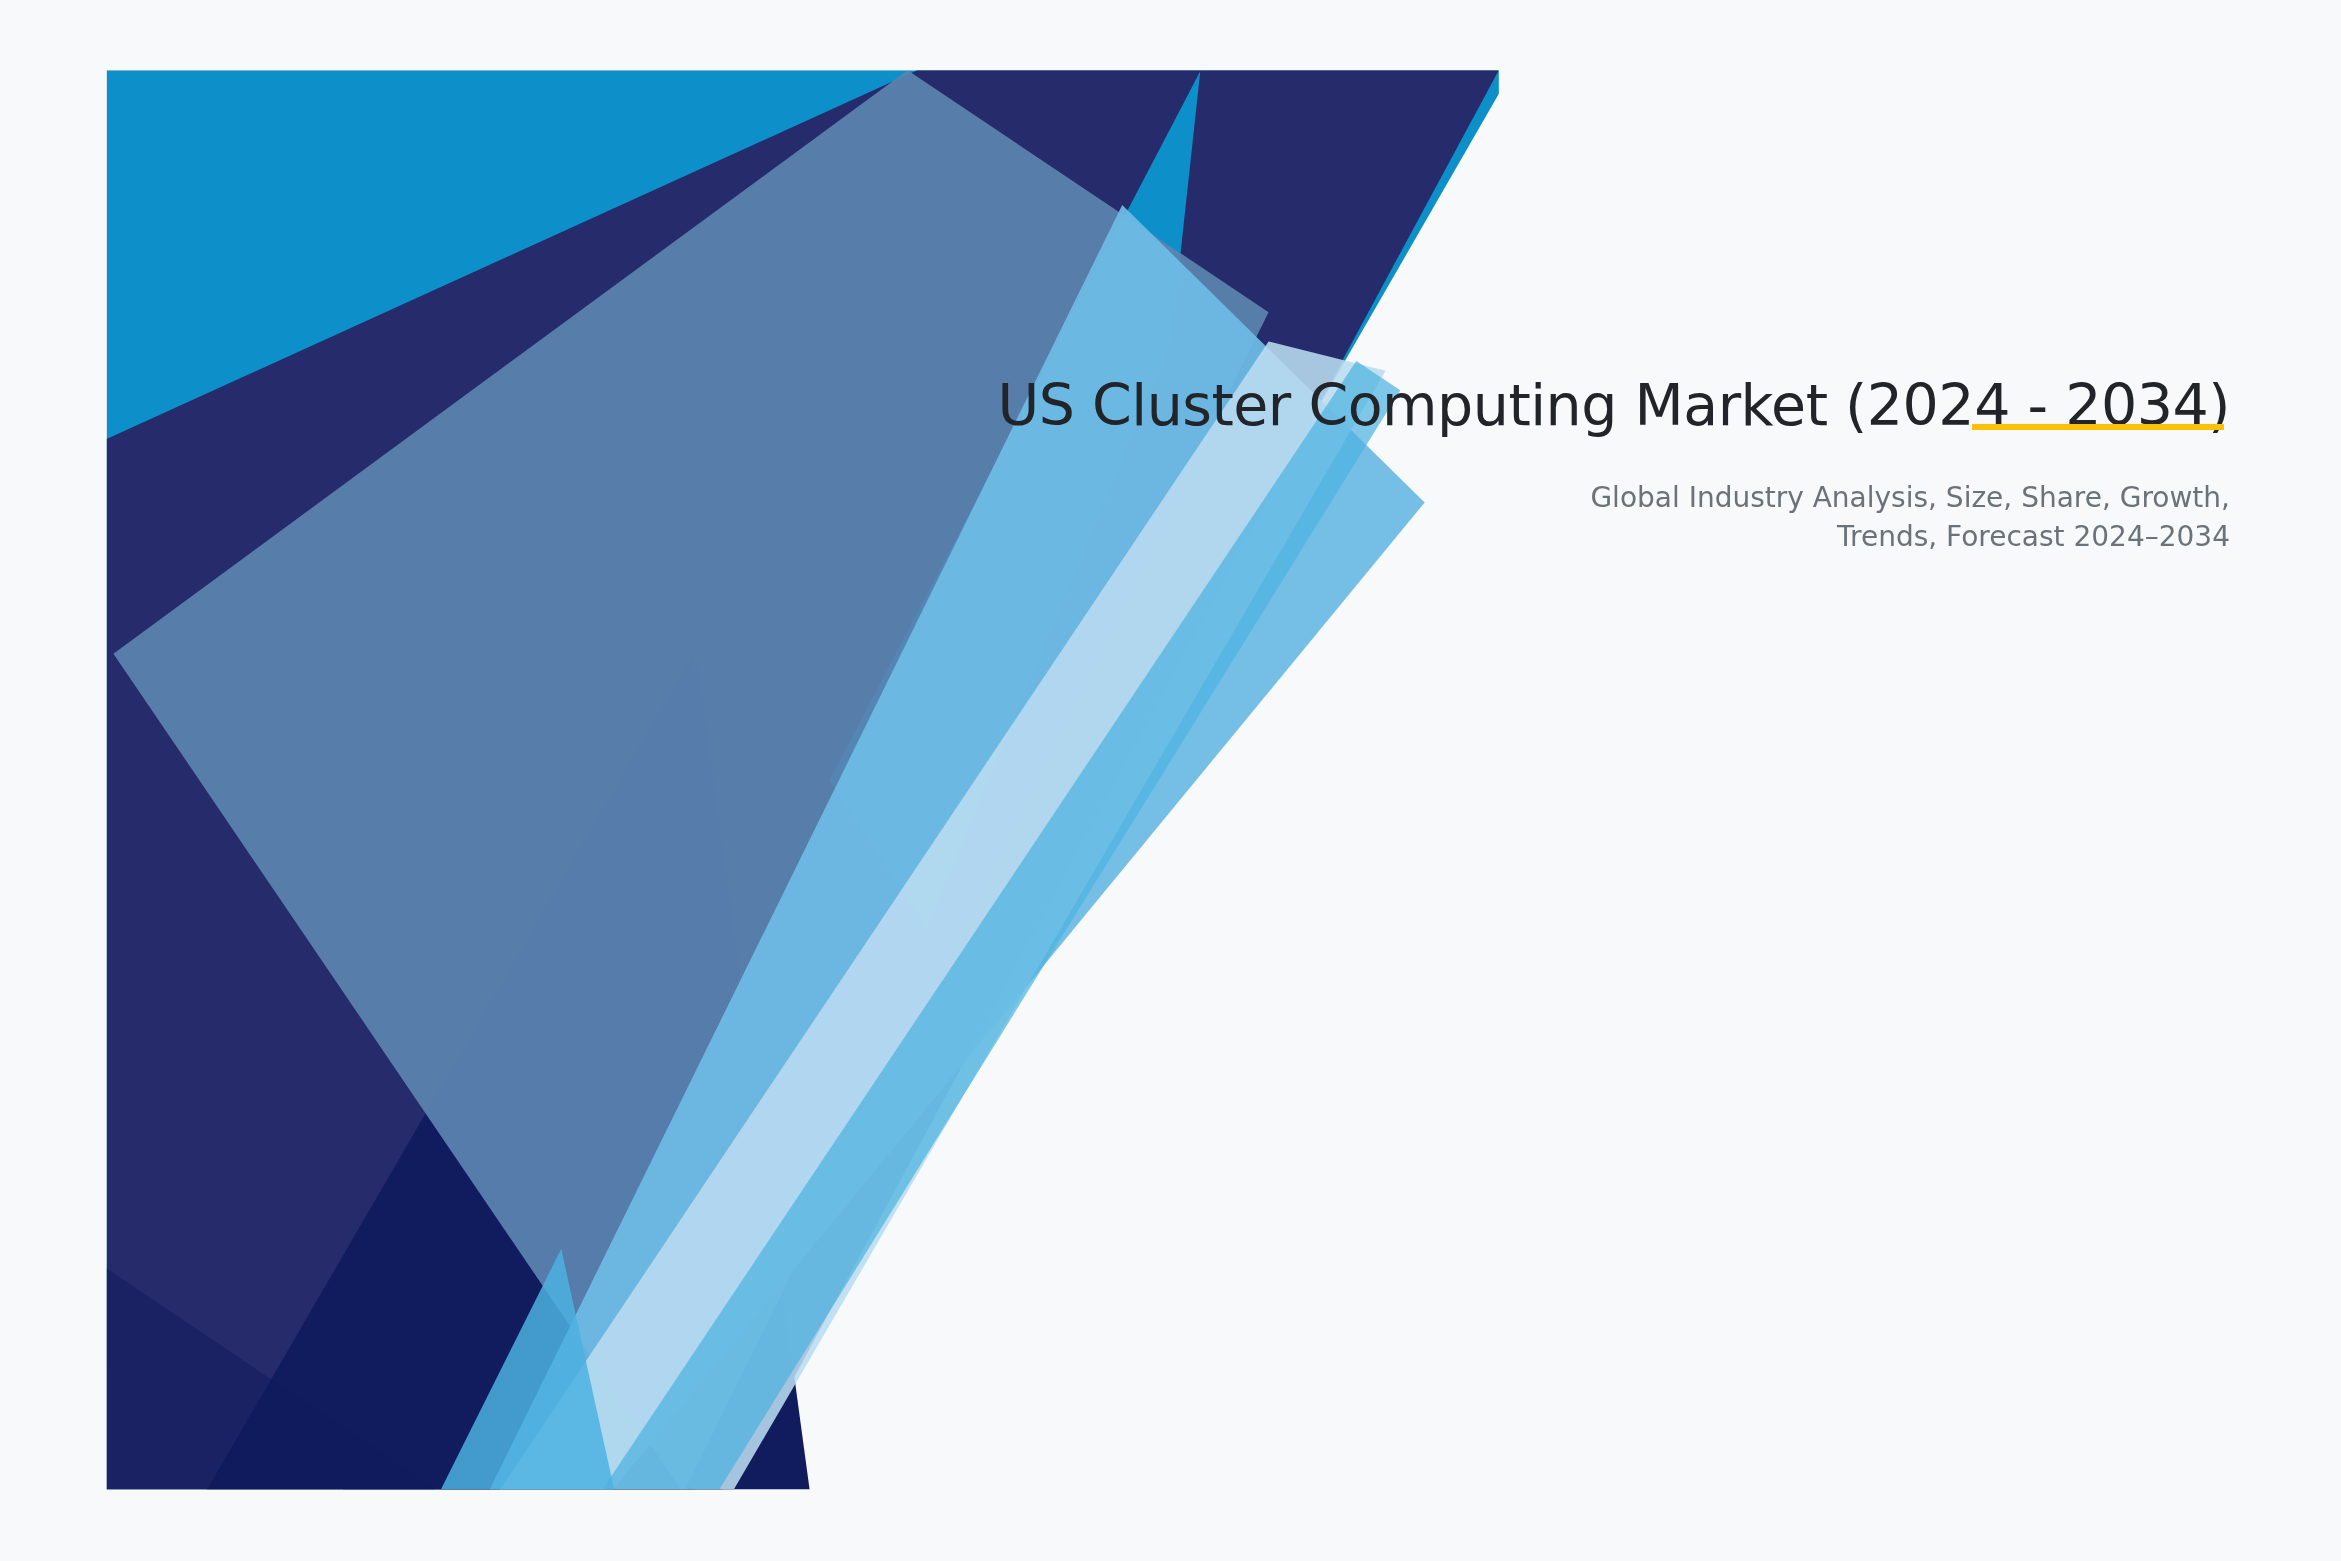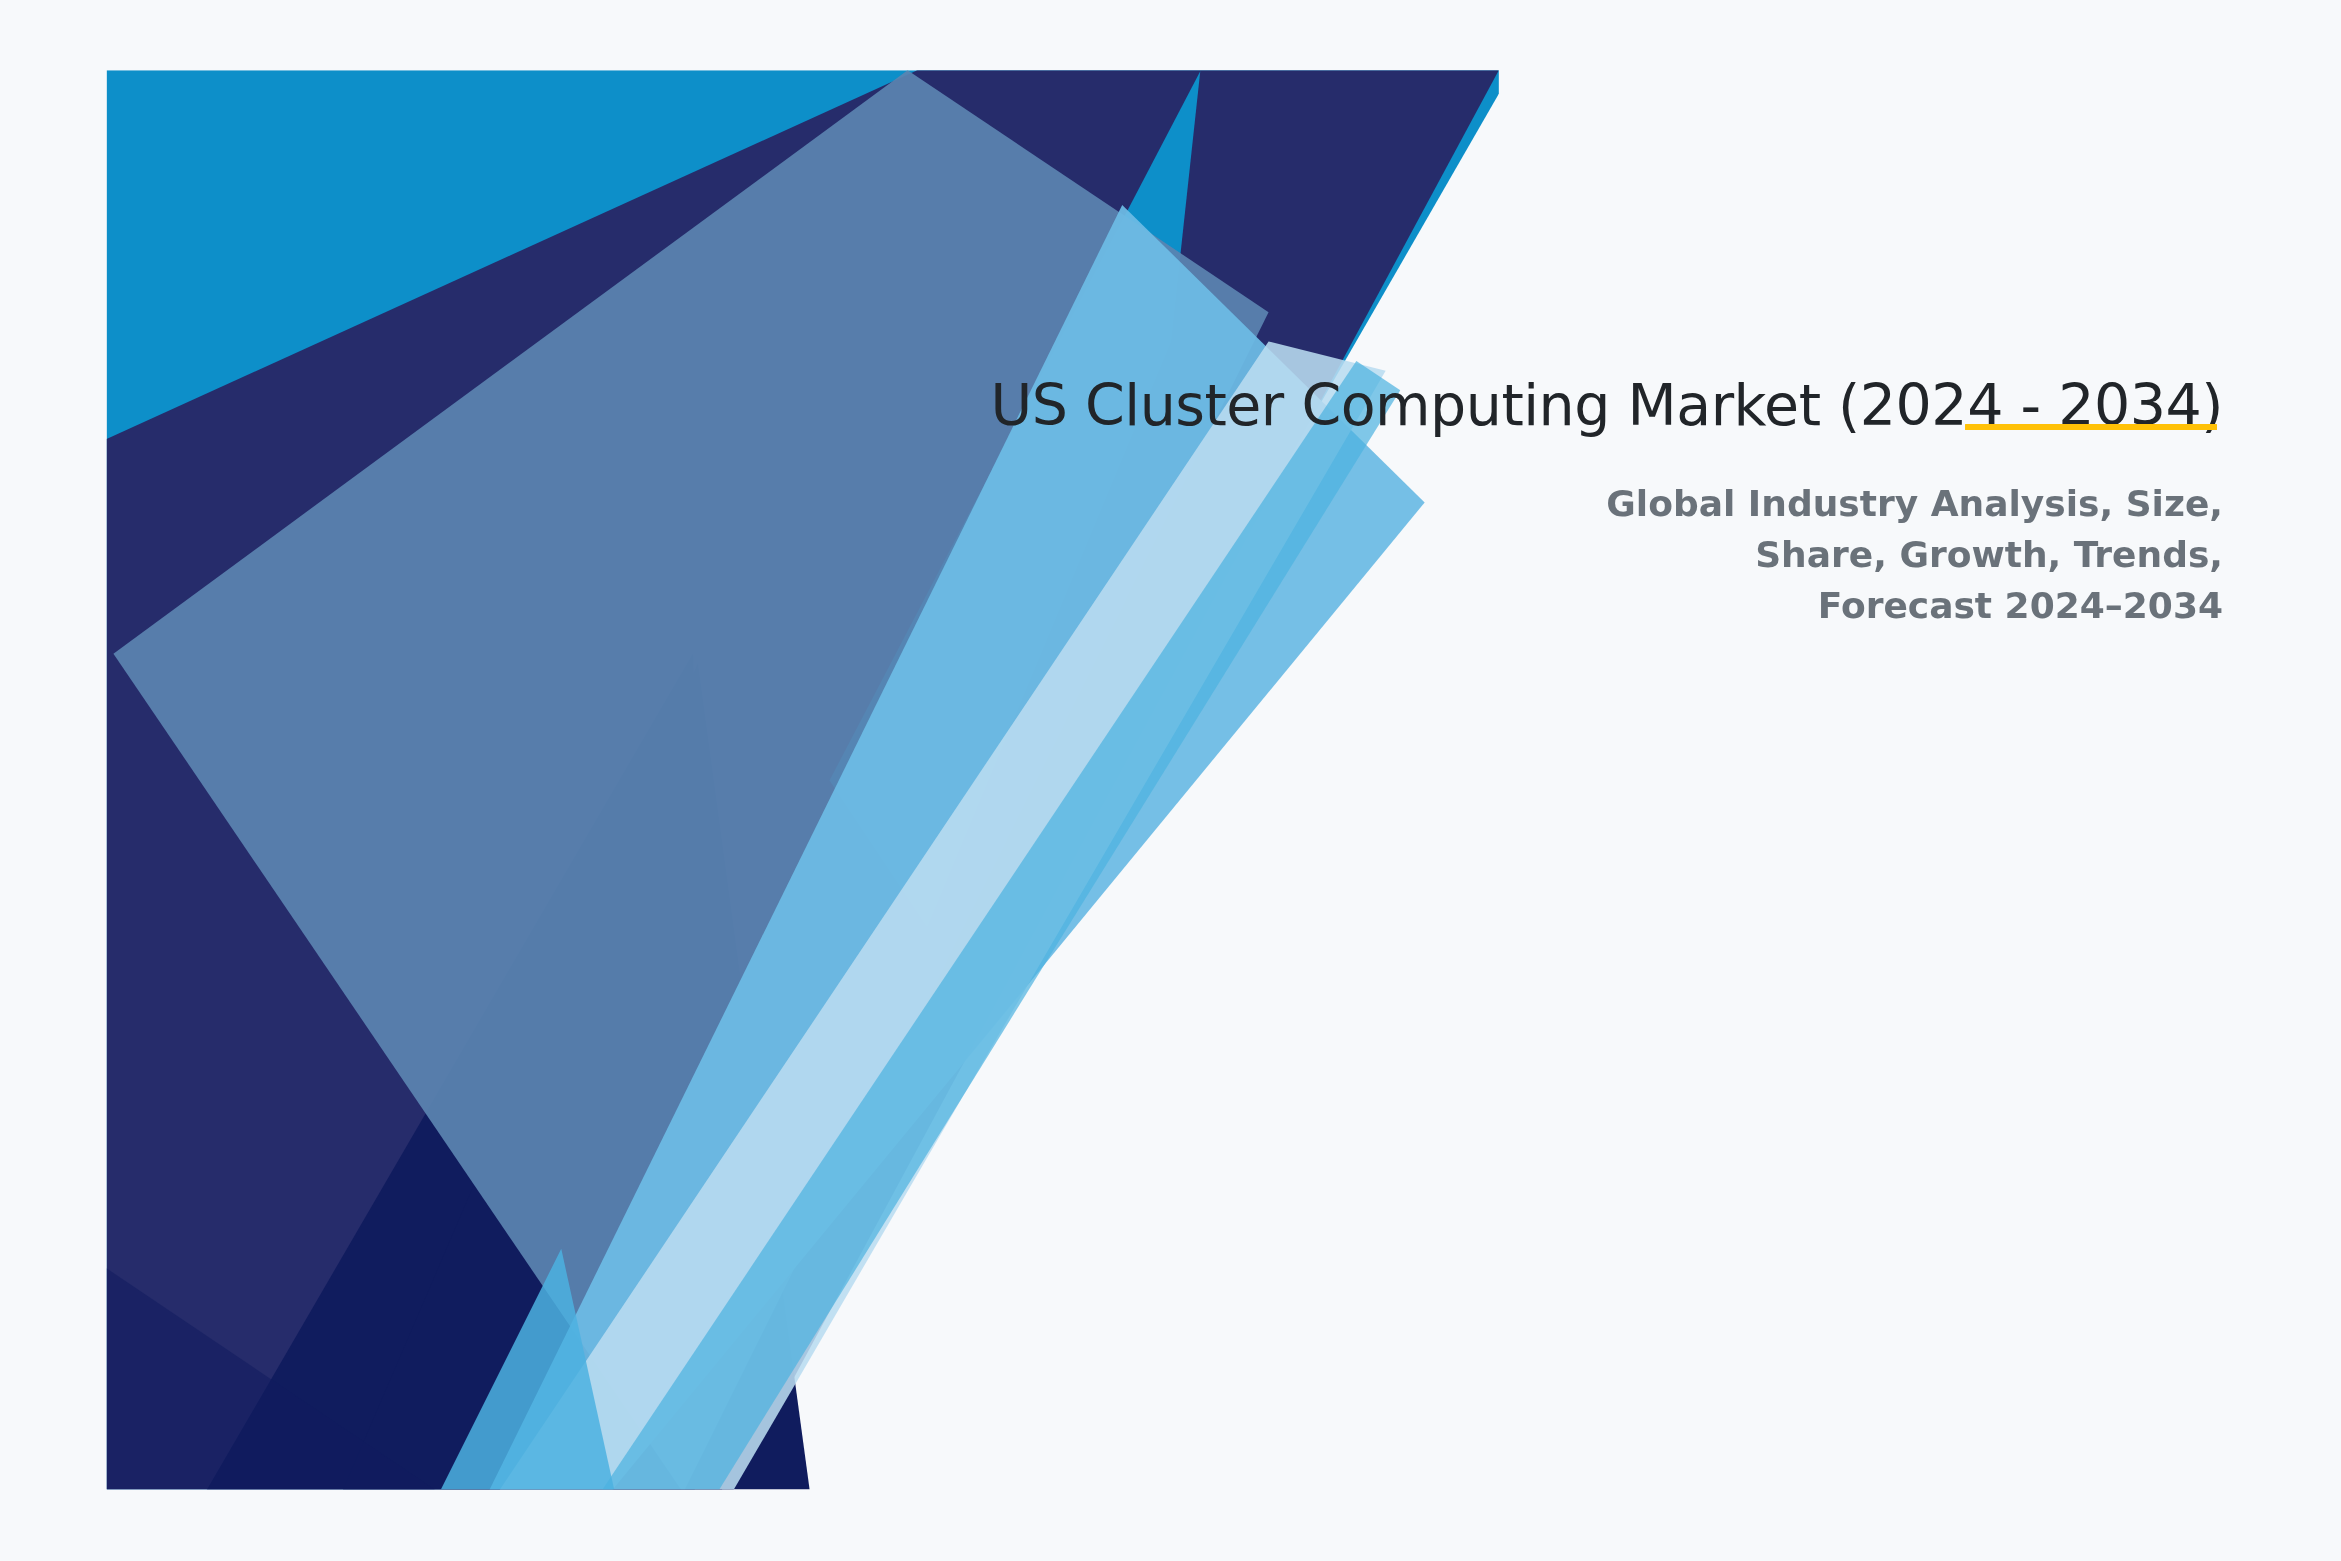--- a/index.html
+++ b/index.html
@@ -32,21 +32,21 @@
   }
   #artwork svg {
     display: block;
     width: 2342px;
     height: 1561px;
   }
 
   
   #text-block {
     position: absolute;
-    right: 119px;
+    right: 112px;
     top: 371px;
     width: 1444px;
     text-align: right;
   }
 
   #title-wrap {
     position: relative;
     display: block;
   }
 
@@ -68,22 +68,22 @@
     width: 252px;
     height: 6.3px;
     background: #ffc107;
     border-radius: 0.5px;
   }
 
   #page-subtitle {
     margin: 0;
     margin-top: 37px;
     font-family: "DejaVu Sans", sans-serif;
-    font-weight: 700;
-    font-size: 36px;
+    font-weight: 400;
+    font-size: 28px;
     line-height: 1.42;
     color: #6a727a;
     text-align: right;
     max-width: 654px;
     margin-left: auto;
   }
 </style>
 </head>
 <body>
 

